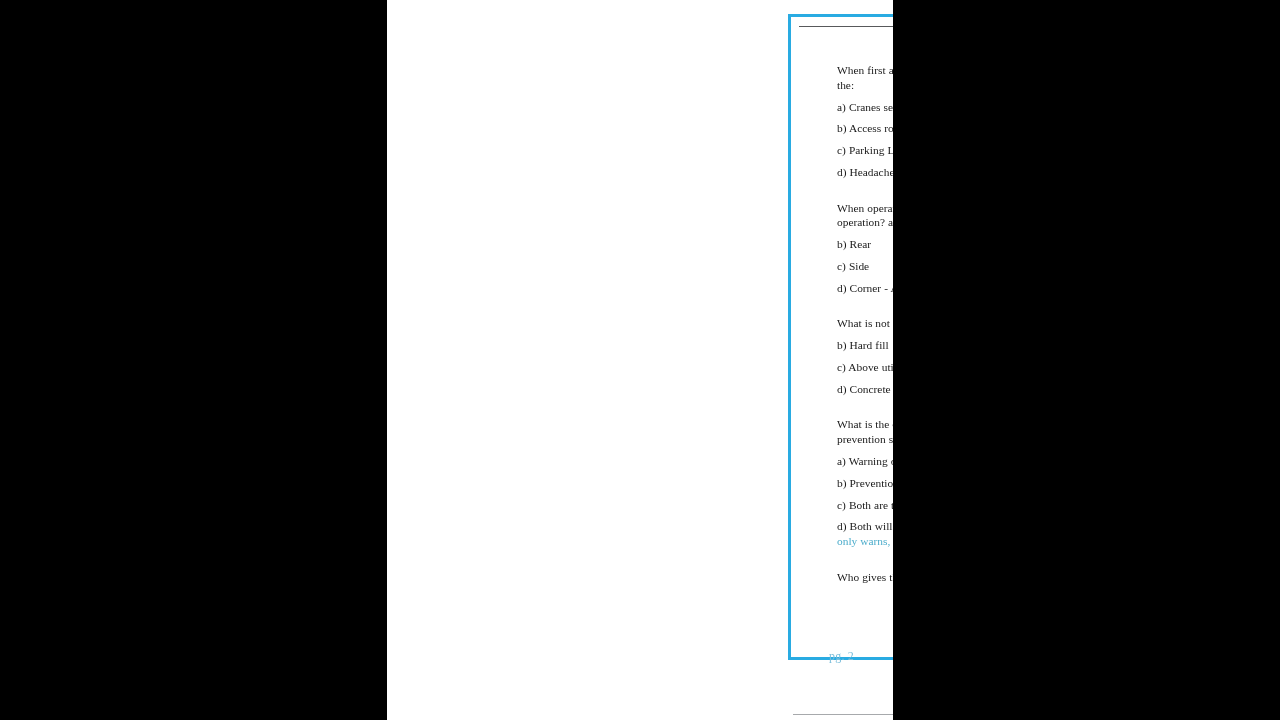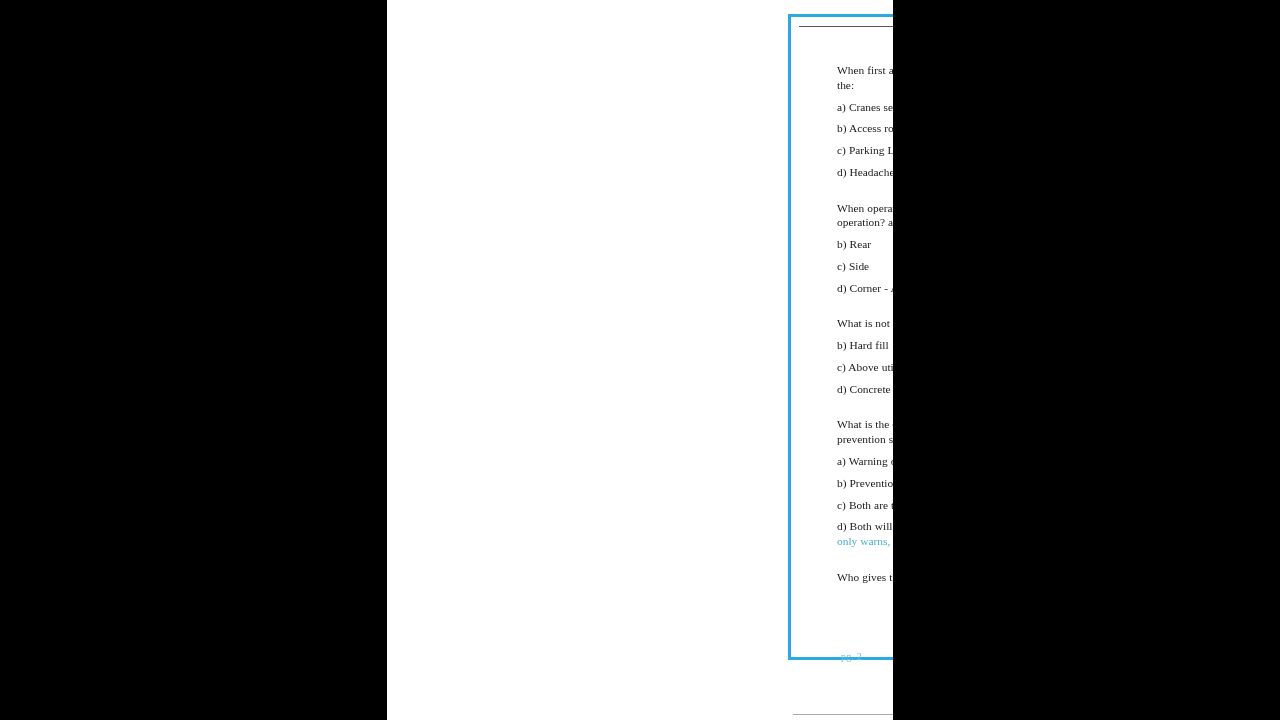--- a/index.html
+++ b/index.html
@@ -85,23 +85,23 @@
   .line:last-child { margin-bottom: 0; }
 
   .line.stem { margin-bottom: 7.4px; }
 
   .answer {
     color: #4BACCB;
   }
 
   .page-footer {
     position: absolute;
-    left: 50px;
+    left: 38px;
     top: 635px;
-    font-size: 10px;
+    font-size: 12px;
     line-height: 9px;
     color: #7BBEDB;
     letter-spacing: 0.2px;
   }
 
   
   .next-page {
     position: absolute;
     left: 401px;
     top: 672px;

